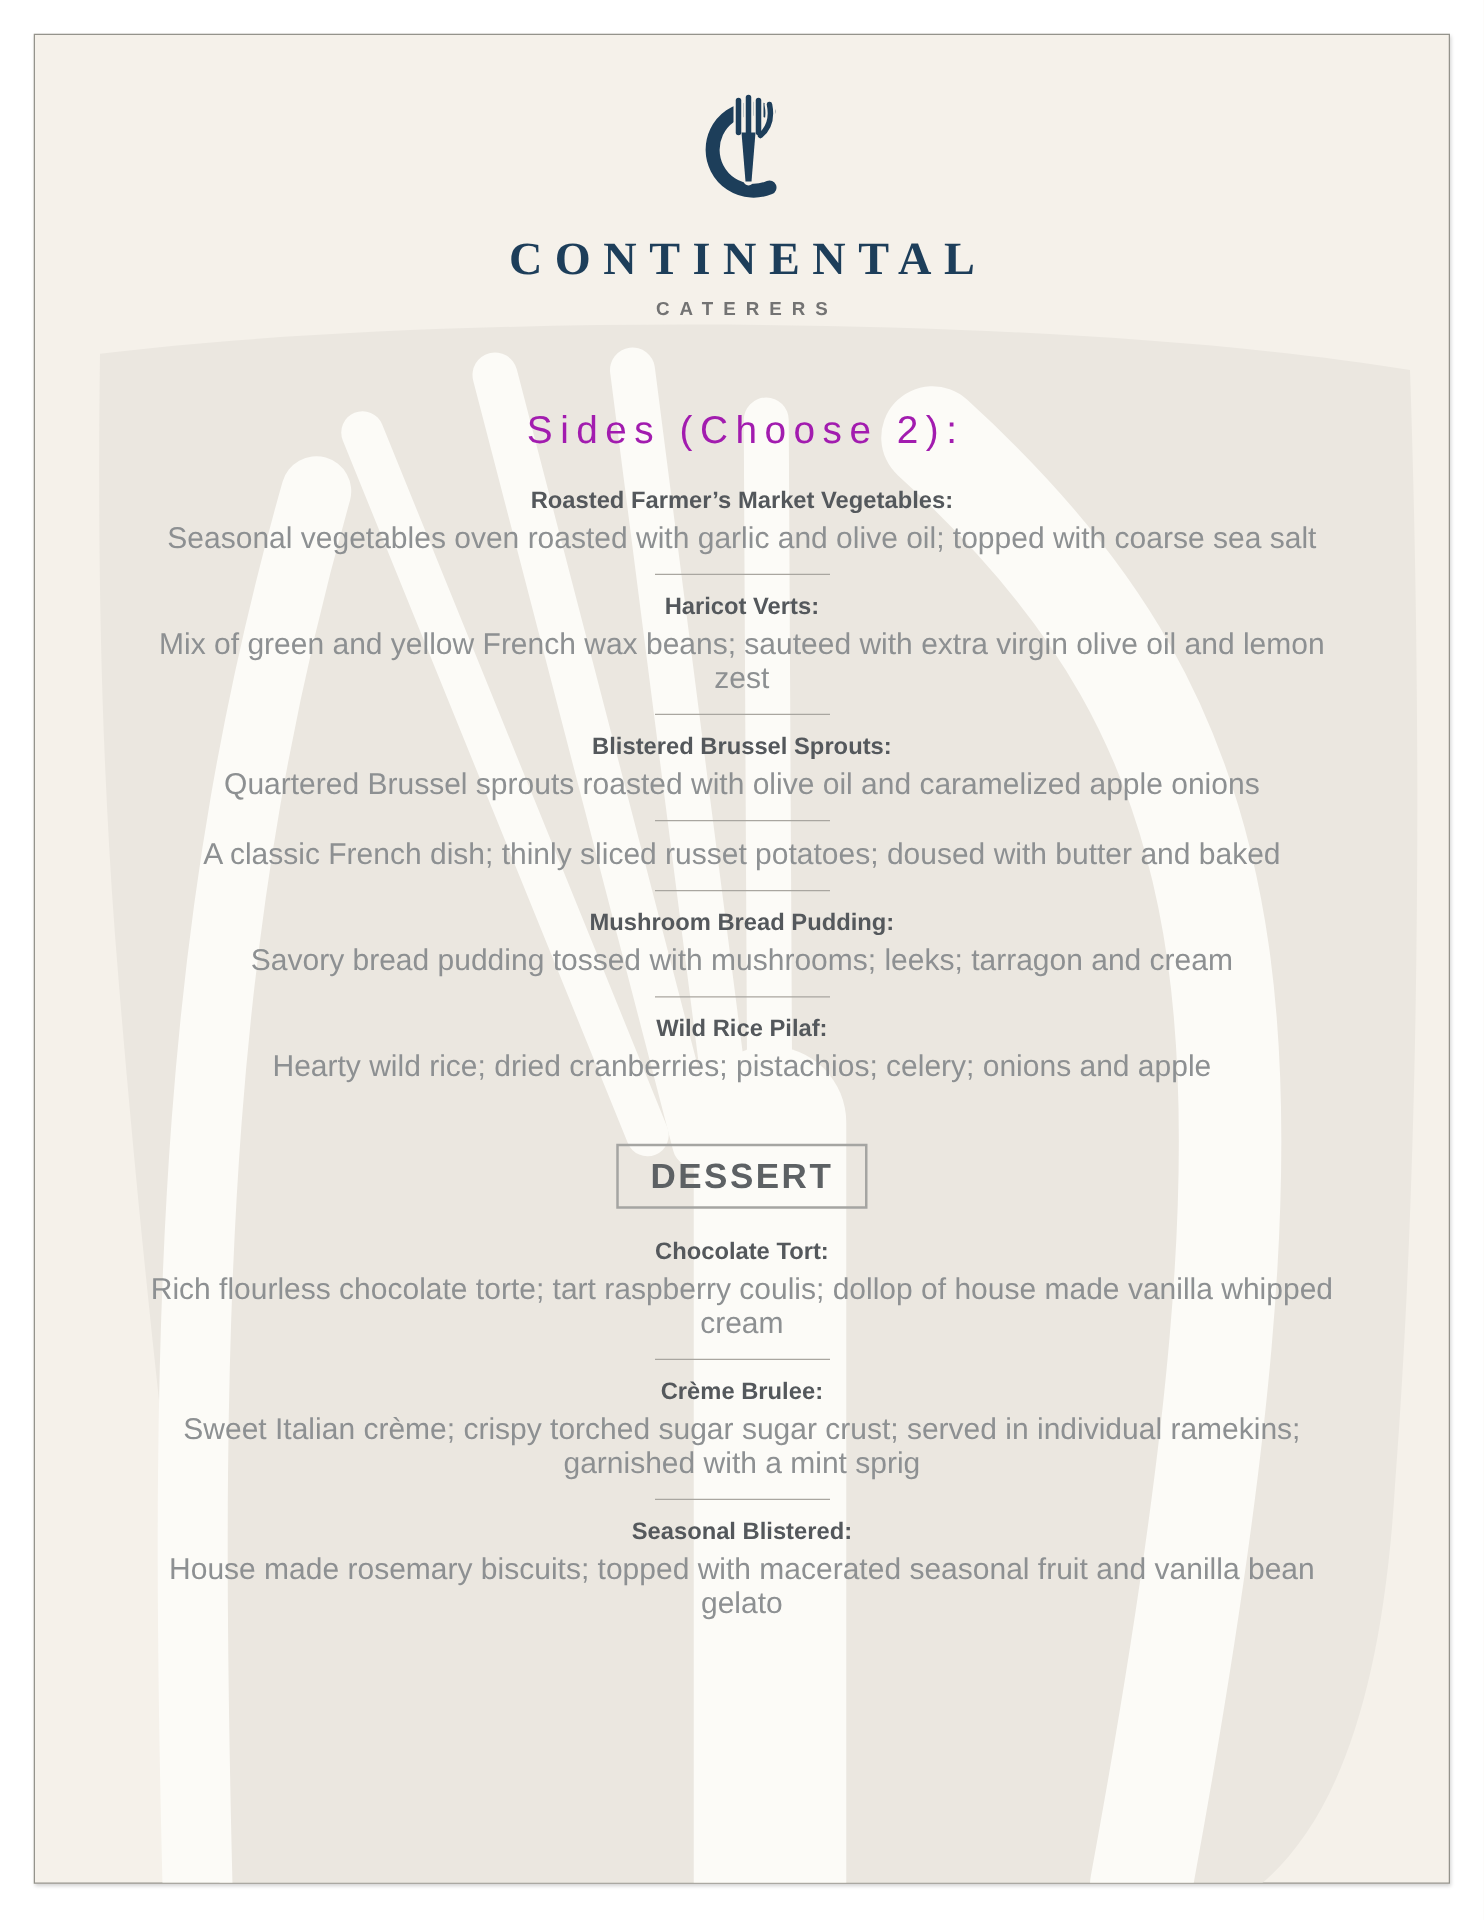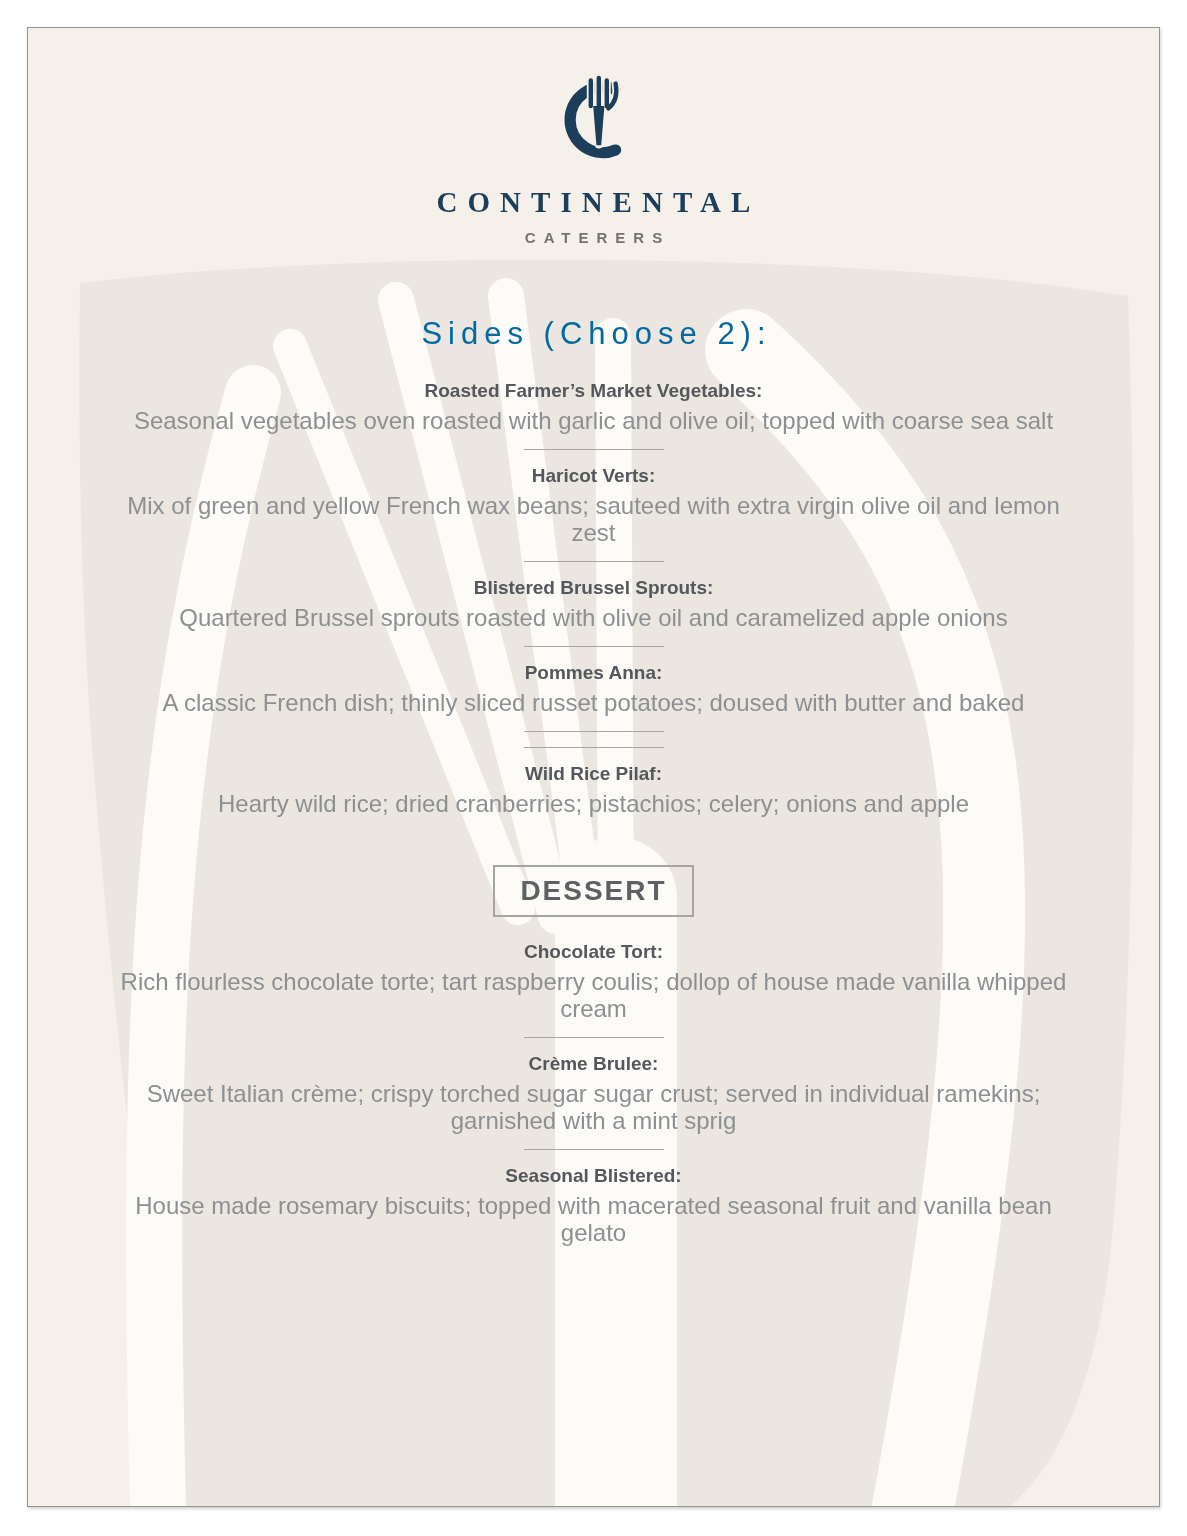--- a/index.html
+++ b/index.html
@@ -9,29 +9,29 @@
   }
   .page{
     position:absolute;left:27px;top:27px;width:1133px;height:1480px;
     background:#f5f1ea;border:1px solid #94938c;box-sizing:border-box;
     overflow:hidden;box-shadow:1px 2px 3px rgba(0,0,0,.18);
   }
   .watermark{position:absolute;left:0;top:0;width:1133px;height:1480px;pointer-events:none;}
   .content{position:relative;z-index:2;text-align:center;padding-top:38px;}
   .logo-icon{display:block;margin:0 auto;}
   .brand-name{
-    font-family:"Liberation Serif", serif;font-size:29px;font-weight:600;
+    font-family:"Liberation Serif", serif;font-size:37px;font-weight:600;
     letter-spacing:10px;padding-left:10px;color:#1d3e5a;margin-top:16px;
   }
   .brand-sub{
     font-size:15px;font-weight:700;letter-spacing:8px;padding-left:8px;
     color:#737373;margin-top:10px;
   }
   .section-title{
-    margin-top:70px;font-size:31px;font-weight:300;color:#0369a1;
+    margin-top:70px;font-size:31px;font-weight:300;color:#a21caf;
     letter-spacing:6px;padding-left:6px;
   }
   .menu-list{margin-top:26px;}
   .menu-item .item-name{
     font-size:19px;font-weight:700;color:#54585c;line-height:26px;
   }
   .menu-item .item-desc{
     font-size:24px;color:#8d9092;line-height:27px;max-width:960px;margin:3px auto 0;
   }
   .divider{
@@ -109,25 +109,28 @@
       </div>
       <hr class="divider">
 
       <div class="menu-item">
         <div class="item-name">Blistered Brussel Sprouts:</div>
         <div class="item-desc">Quartered Brussel sprouts roasted with olive oil and caramelized apple onions</div>
       </div>
       <hr class="divider">
 
       <div class="menu-item">
-        <div class="item-name">Pommes Anna:</div>
         <div class="item-desc">A classic French dish; thinly sliced russet potatoes; doused with butter and baked</div>
       </div>
       <hr class="divider">
 
+      <div class="menu-item">
+        <div class="item-name">Mushroom Bread Pudding:</div>
+        <div class="item-desc">Savory bread pudding tossed with mushrooms; leeks; tarragon and cream</div>
+      </div>
       <hr class="divider">
 
       <div class="menu-item">
         <div class="item-name">Wild Rice Pilaf:</div>
         <div class="item-desc">Hearty wild rice; dried cranberries; pistachios; celery; onions and apple</div>
       </div>
     </div>
 
     <div>
       <span class="dessert-badge">DESSERT</span>

